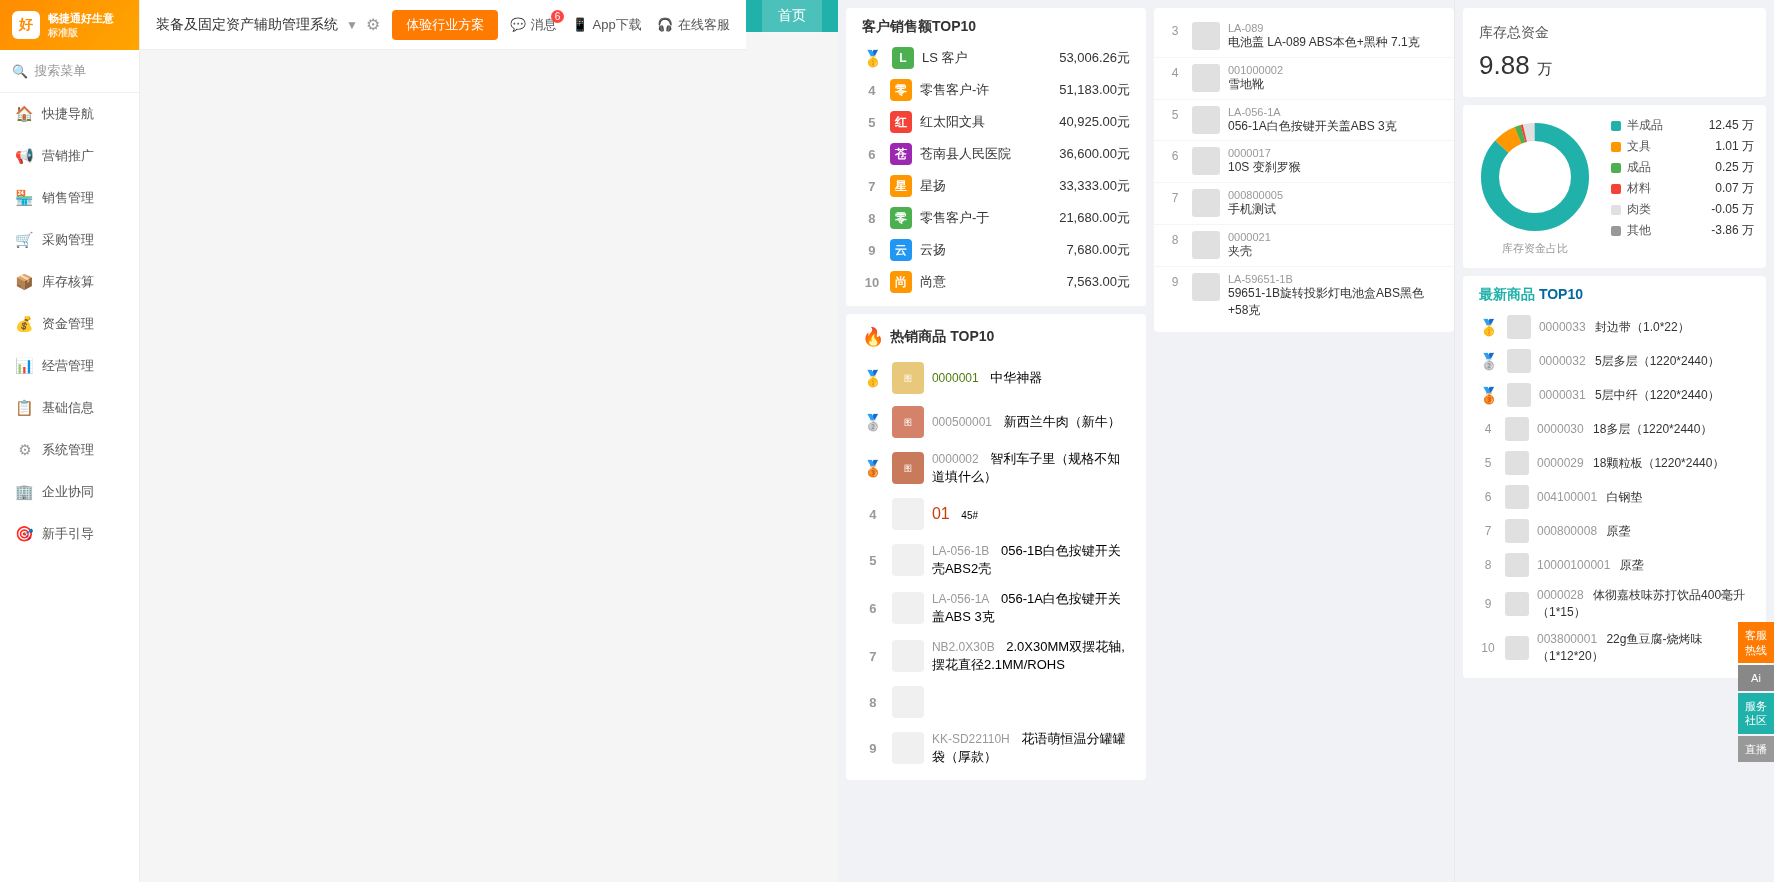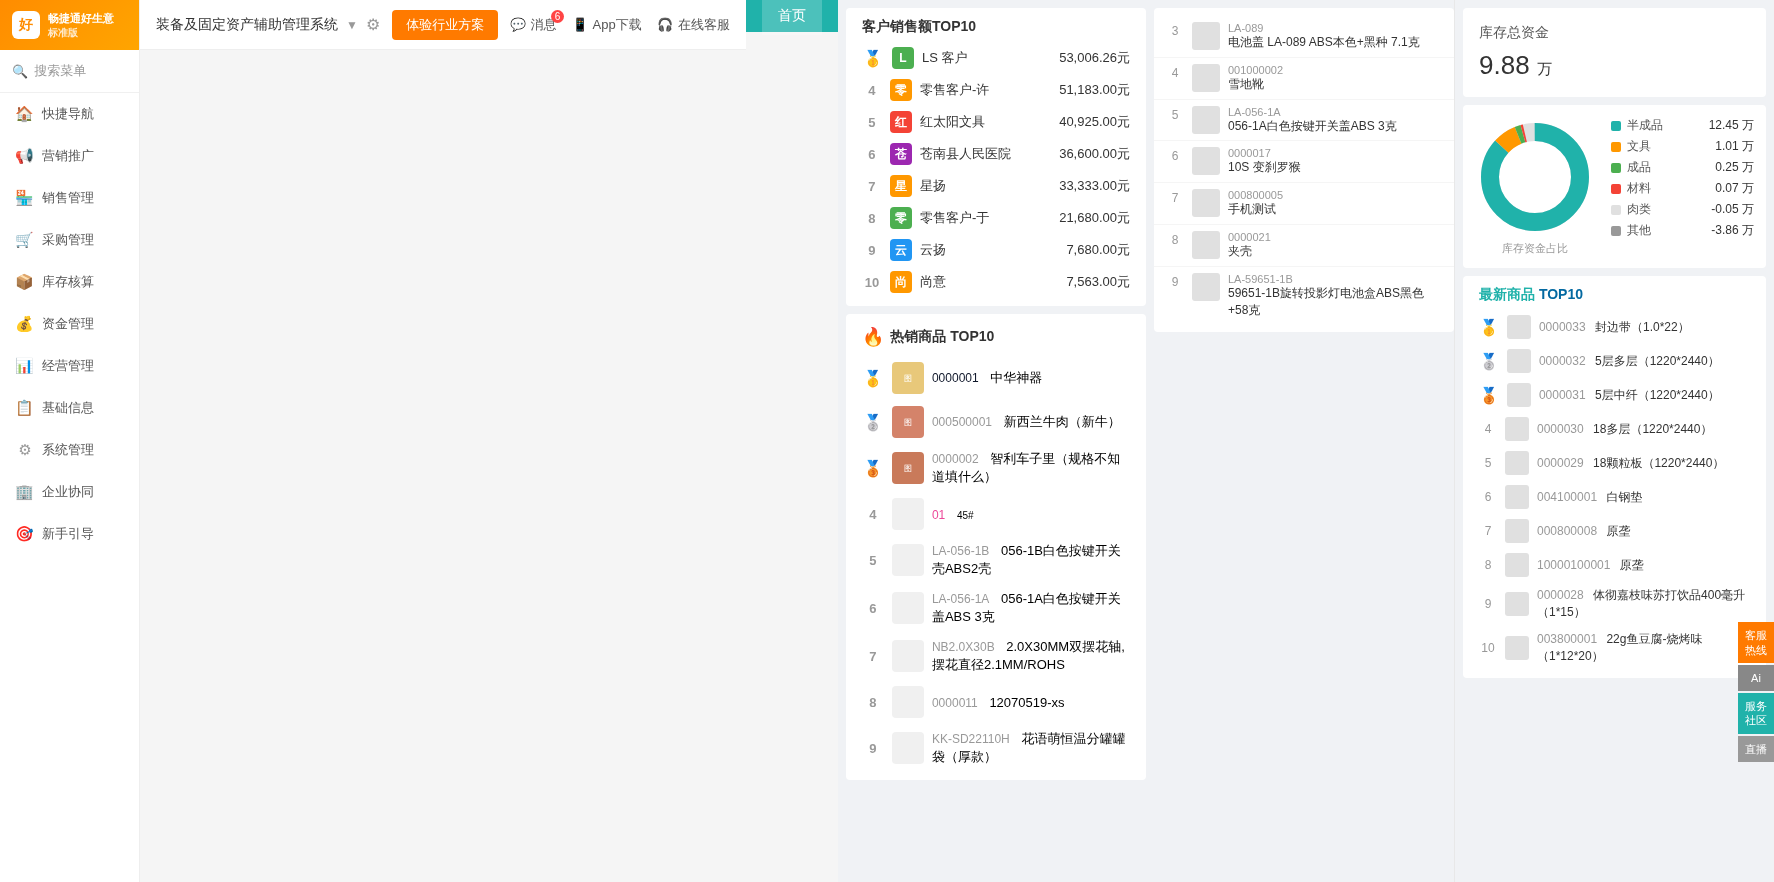--- a/index.html
+++ b/index.html
@@ -496,21 +496,21 @@
           <span class="hot-icon">🔥</span>
           <span>热销商品 TOP10</span>
         </div>
 
         <div class="hot-item">
           <span class="rank-medal">🥇</span>
           <div class="product-thumb-colored" style="background:#e8c87a">
             <span style="font-size:8px;color:#fff">图</span>
           </div>
           <div class="product-info">
-            <span style="color:#0f172a;font-size:12px">0000001</span>
+            <span style="color:#4d7c0f;font-size:12px">0000001</span>
             <span style="margin-left:8px;font-size:13px">中华神器</span>
           </div>
         </div>
         <div class="hot-item">
           <span class="rank-medal">🥈</span>
           <div class="product-thumb-colored" style="background:#d4836a">
             <span style="font-size:8px;color:#fff">图</span>
           </div>
           <div class="product-info">
             <span style="color:#999;font-size:12px">000500001</span>
@@ -524,21 +524,21 @@
           </div>
           <div class="product-info">
             <span style="color:#999;font-size:12px">0000002</span>
             <span style="margin-left:8px;font-size:13px">智利车子里（规格不知道填什么）</span>
           </div>
         </div>
         <div class="hot-item">
           <span class="rank-num" style="width:22px;text-align:center;font-size:13px;color:#999">4</span>
           <div class="product-thumb"></div>
           <div class="product-info">
-            <span style="color:#ec4899;font-size:12px">01</span>
+            <span style="color:#c2410c;font-size:16px">01</span>
             <span style="margin-left:8px;font-size:10px">45#</span>
           </div>
         </div>
         <div class="hot-item">
           <span class="rank-num" style="width:22px;text-align:center;font-size:13px;color:#999">5</span>
           <div class="product-thumb"></div>
           <div class="product-info">
             <span style="color:#999;font-size:12px">LA-056-1B</span>
             <span style="margin-left:8px;font-size:13px">056-1B白色按键开关壳ABS2壳</span>
           </div>
@@ -555,24 +555,20 @@
           <span class="rank-num" style="width:22px;text-align:center;font-size:13px;color:#999">7</span>
           <div class="product-thumb"></div>
           <div class="product-info">
             <span style="color:#999;font-size:12px">NB2.0X30B</span>
             <span style="margin-left:8px;font-size:13px">2.0X30MM双摆花轴,摆花直径2.1MM/ROHS</span>
           </div>
         </div>
         <div class="hot-item">
           <span class="rank-num" style="width:22px;text-align:center;font-size:13px;color:#999">8</span>
           <div class="product-thumb"></div>
-          <div class="product-info">
-            <span style="color:#999;font-size:12px">0000011</span>
-            <span style="margin-left:8px;font-size:13px">12070519-xs</span>
-          </div>
         </div>
         <div class="hot-item">
           <span class="rank-num" style="width:22px;text-align:center;font-size:13px;color:#999">9</span>
           <div class="product-thumb"></div>
           <div class="product-info">
             <span style="color:#999;font-size:12px">KK-SD22110H</span>
             <span style="margin-left:8px;font-size:13px">花语萌恒温分罐罐袋（厚款）</span>
           </div>
         </div>
 

